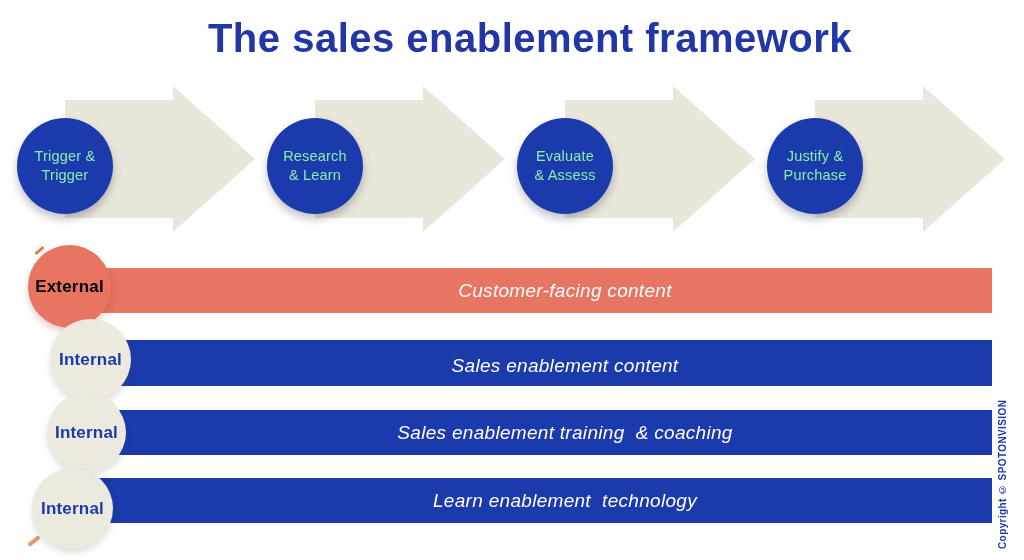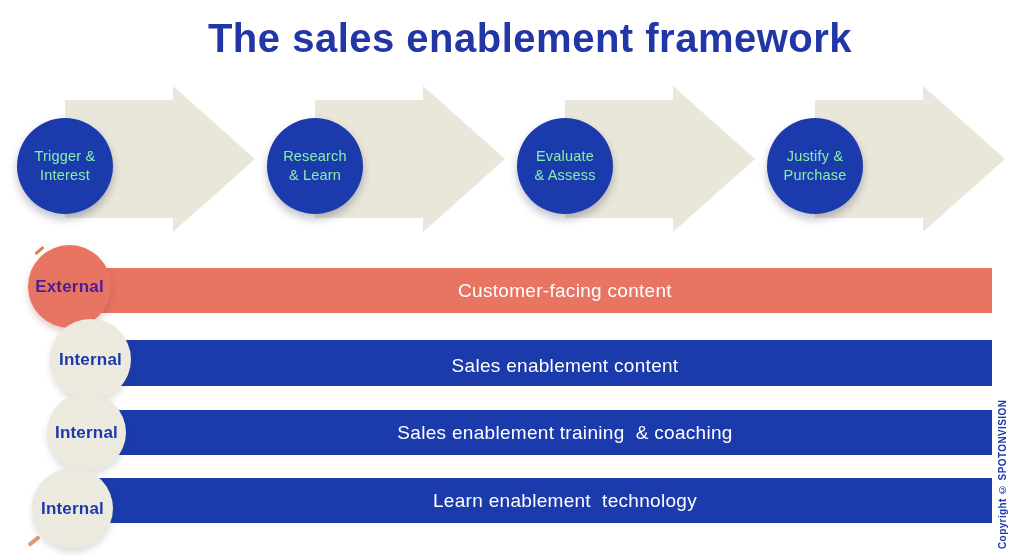--- a/index.html
+++ b/index.html
@@ -31,31 +31,31 @@
   
   .bar{position:absolute;right:32px;z-index:1;}
   .bar-external{left:68px;top:268px;height:45px;background:#e87462;}
   .bar-b1{left:90px;top:340px;height:46px;background:#1b3aab;}
   .bar-b2{left:90px;top:410px;height:45px;background:#1b3aab;}
   .bar-b3{left:90px;top:478px;height:45px;background:#1b3aab;}
   .row-circle{
     position:absolute;z-index:2;border-radius:50%;display:flex;align-items:center;
     justify-content:center;font-weight:bold;font-size:17px;letter-spacing:.2px;
   }
-  .rc0{left:28px;top:245px;width:83px;height:83px;background:#e87462;color:#4c1d95;
+  .rc0{left:28px;top:245px;width:83px;height:83px;background:#e87462;color:#000000;
        box-shadow:0 4px 7px rgba(140,50,35,.25);}
   .rc1{left:50px;top:319px;width:81px;height:81px;background:#ece9de;color:#1b3aab;
        box-shadow:0 4px 6px rgba(80,80,80,.18);}
   .rc2{left:47px;top:393px;width:79px;height:79px;background:#ece9de;color:#1b3aab;
        box-shadow:0 4px 6px rgba(80,80,80,.18);}
   .rc3{left:32px;top:468px;width:81px;height:81px;background:#ece9de;color:#1b3aab;
        box-shadow:0 4px 6px rgba(80,80,80,.18);}
   .bar-label{
     position:absolute;left:140px;width:850px;z-index:3;display:flex;align-items:center;
-    justify-content:center;color:#ffffff;font-size:19px;letter-spacing:.3px;
+    justify-content:center;color:#ffffff;font-size:19px;letter-spacing:.3px;font-style:italic;
   }
   .bar-label span{white-space:pre;}
   .bl0{top:268px;height:45px;}
   .bl1{top:340px;height:52px;}
   .bl2{top:410px;height:45px;}
   .bl3{top:478px;height:45px;}
   
   .mark{position:absolute;border-radius:2px;}
   .mark1{left:34px;top:249px;width:11px;height:3px;background:#d9813f;
          transform:rotate(-40deg);z-index:1;}
@@ -74,21 +74,21 @@
 
 <div class="canvas">
 
   <h1 class="title">The sales enablement framework</h1>
 
   <div class="stage s0">
     <div class="arrow-body"></div>
     <div class="arrow-head"></div>
     <div class="stage-circle">
       <span>Trigger &amp;</span>
-      <span>Interest</span>
+      <span>Trigger</span>
     </div>
   </div>
   <div class="stage s1">
     <div class="arrow-body"></div>
     <div class="arrow-head"></div>
     <div class="stage-circle">
       <span>Research</span>
       <span>&amp; Learn</span>
     </div>
   </div>

